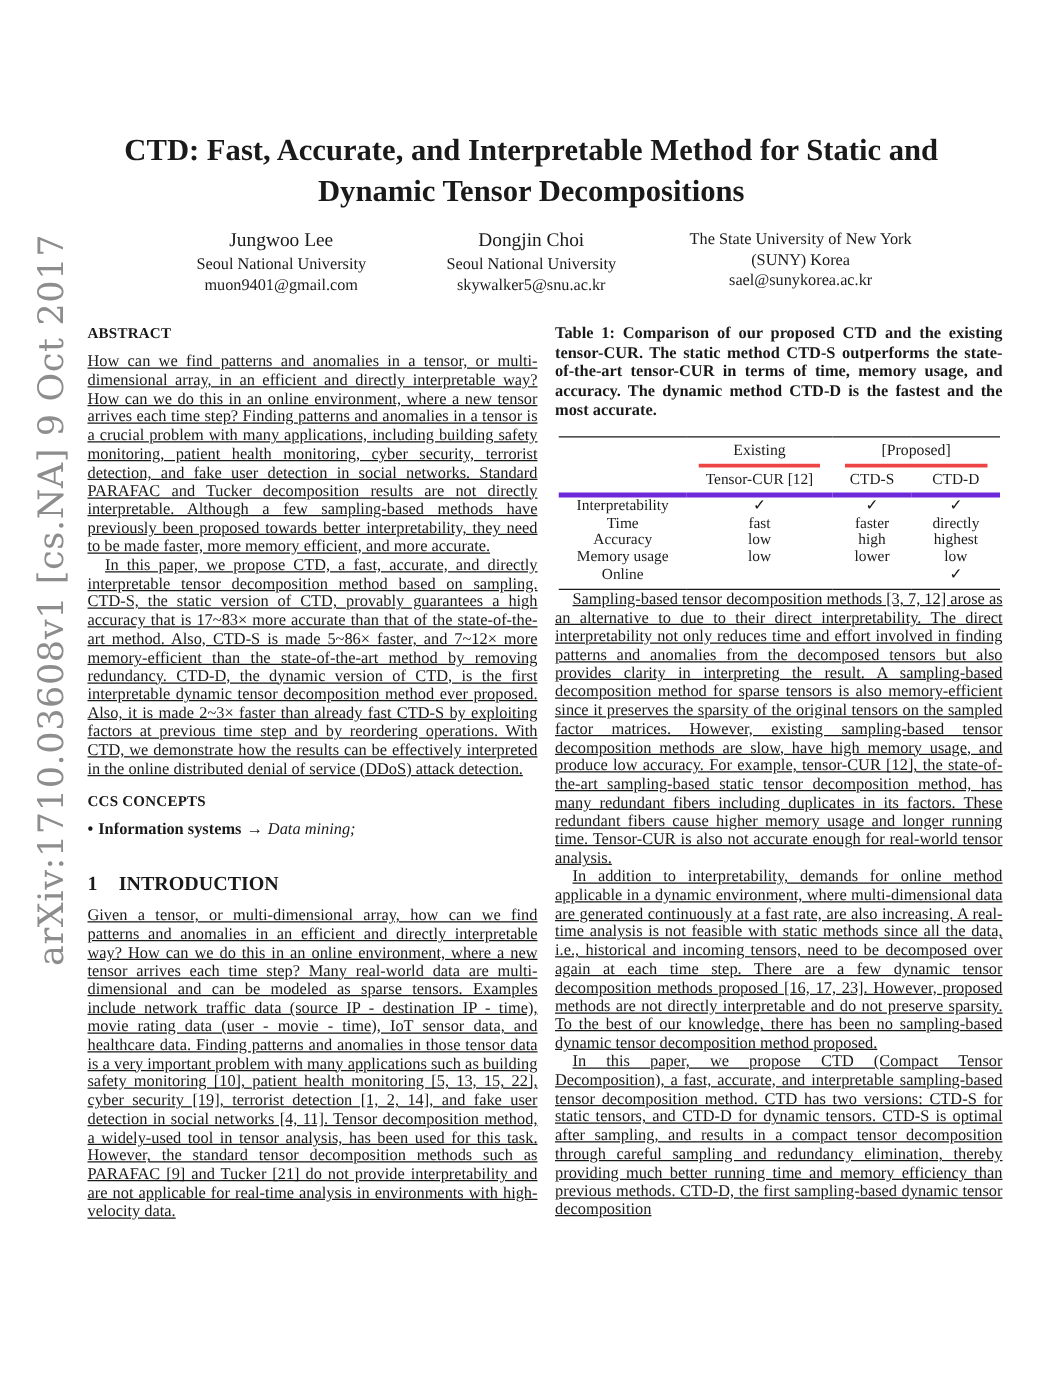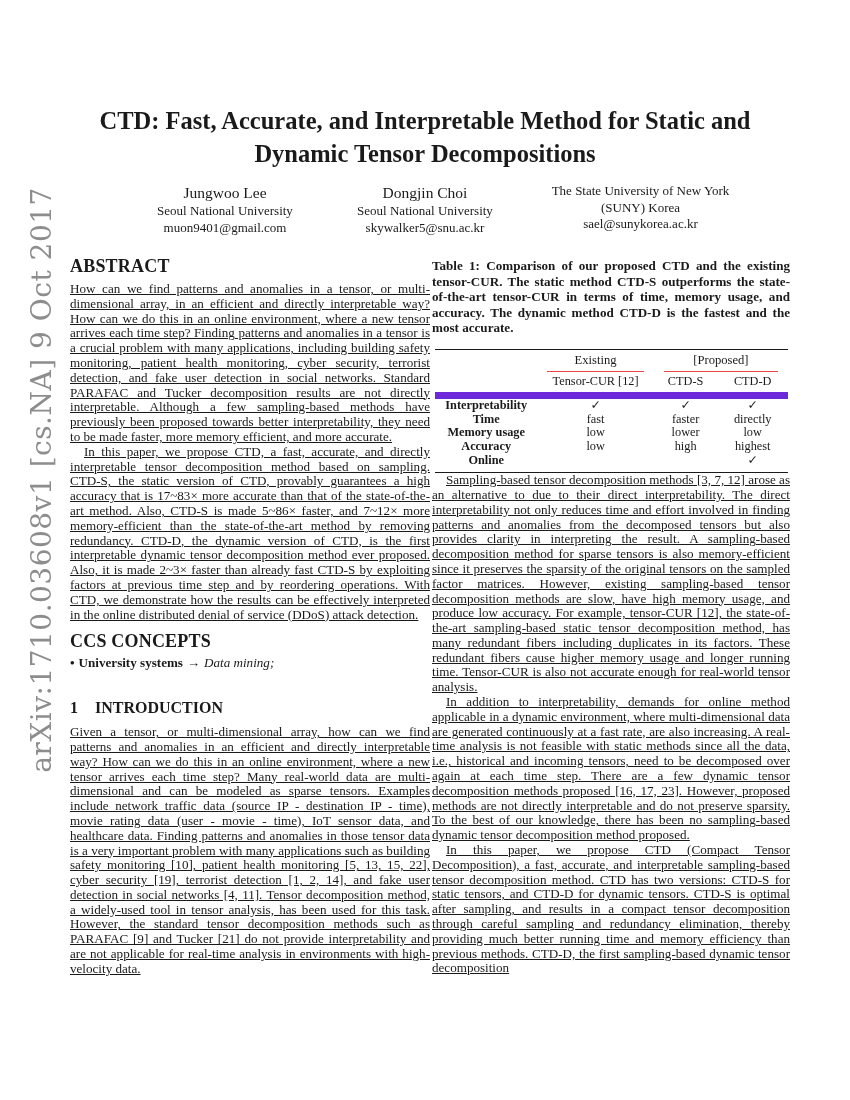--- a/index.html
+++ b/index.html
@@ -32,23 +32,23 @@
   }
   .author-col{position:absolute;top:183px;text-align:center;}
   .author-col .name{font-size:15.5px;line-height:20px;}
   .author-col .affl,.author-col .email{font-size:13px;line-height:16.5px;}
   .col{
     position:absolute;top:258px;width:360px;
     font-size:13.1px;line-height:14.8px;
     text-align:justify;
   }
   .col-left{left:70px;}
-  .col-right{left:432px;width:358px;}
+  .col-right{left:444px;width:358px;}
   .sec-head{
-    font-weight:bold;font-size:18px;line-height:17px;
+    font-weight:bold;font-size:12px;line-height:17px;
     text-align:left;letter-spacing:.2px;
   }
   .sec-head.abstract{margin-bottom:7px;}
   .sec-head.ccs{margin-top:11px;margin-bottom:6px;}
   .intro-head{
     font-weight:bold;font-size:16px;line-height:19px;
     margin-top:27px;margin-bottom:8px;text-align:left;
   }
   .intro-head .num{margin-right:17px;}
   p.para{margin:0;text-decoration:underline;}
@@ -64,25 +64,25 @@
     width:100%;
     border-collapse:collapse;
     border-top:1.5px solid #1a1a1a;
     border-bottom:1.5px solid #1a1a1a;
     font-size:12.3px;
   }
   table.cmp td,table.cmp th{
     padding:0;text-align:center;font-weight:normal;line-height:13.6px;
   }
   tr.grp th{padding-top:4px;font-size:12.6px;}
-  tr.grp th .cmid{display:block;border-bottom:1px solid #ef4444;padding-bottom:3px;margin:0 10px;}
-  tr.methods td{border-bottom:7px solid #6d28d9;padding:3px 0 4px 0;}
+  tr.grp th .cmid{display:block;border-bottom:3px solid #ef4444;padding-bottom:3px;margin:0 10px;}
+  tr.methods td{border-bottom:4px solid #6d28d9;padding:3px 0 4px 0;}
   tr.data:first-of-type td{padding-top:4px;}
   td.bold,th.bold{font-weight:bold;}
-  tr.data td.rowlabel{font-weight:bold;}
+  tr.data td.rowlabel{font-weight:normal;}
   tr.lastrow td{padding-bottom:5px;}
   .col-right p.body{margin:0;}
   .col-right .firstbody{margin-top:15px;}
 </style>
 </head>
 <body>
 
 <div class="watermark">arXiv:1710.03608v1  [cs.NA]  9 Oct 2017</div>
 
 <div class="title">
@@ -106,21 +106,21 @@
   <div class="email">sael@sunykorea.ac.kr</div>
 </div>
 
 <div class="col col-left">
   <div class="sec-head abstract">ABSTRACT</div>
   <p class="para">How can we find patterns and anomalies in a tensor, or multi-dimensional array, in an efficient and directly interpretable way? How can we do this in an online environment, where a new tensor arrives each time step? Finding patterns and anomalies in a tensor is a crucial problem with many applications, including building safety monitoring, patient health monitoring, cyber security, terrorist detection, and fake user detection in social networks. Standard PARAFAC and Tucker decomposition results are not directly interpretable. Although a few sampling-based methods have previously been proposed towards better interpretability, they need to be made faster, more memory efficient, and more accurate.</p>
   <p class="para indent">In this paper, we propose CTD, a fast, accurate, and directly interpretable tensor decomposition method based on sampling. CTD-S, the static version of CTD, provably guarantees a high accuracy that is 17~83× more accurate than that of the state-of-the-art method. Also, CTD-S is made 5~86× faster, and 7~12× more memory-efficient than the state-of-the-art method by removing redundancy. CTD-D, the dynamic version of CTD, is the first interpretable dynamic tensor decomposition method ever proposed. Also, it is made 2~3× faster than already fast CTD-S by exploiting factors at previous time step and by reordering operations. With CTD, we demonstrate how the results can be effectively interpreted in the online distributed denial of service (DDoS) attack detection.</p>
 
   <div class="sec-head ccs">CCS CONCEPTS</div>
   <div class="ccs-line">
-    <span class="bullet">•</span><span class="bold">University systems</span><span class="arrow">→</span><span class="italic">Data mining;</span>
+    <span class="bullet">•</span><span class="bold">Information systems</span><span class="arrow">→</span><span class="italic">Data mining;</span>
   </div>
 
   <div class="intro-head">
     <span class="num">1</span><span>INTRODUCTION</span>
   </div>
   <p class="para">Given a tensor, or multi-dimensional array, how can we find patterns and anomalies in an efficient and directly interpretable way? How can we do this in an online environment, where a new tensor arrives each time step? Many real-world data are multi-dimensional and can be modeled as sparse tensors. Examples include network traffic data (source IP - destination IP - time), movie rating data (user - movie - time), IoT sensor data, and healthcare data. Finding patterns and anomalies in those tensor data is a very important problem with many applications such as building safety monitoring [10], patient health monitoring [5, 13, 15, 22], cyber security [19], terrorist detection [1, 2, 14], and fake user detection in social networks [4, 11]. Tensor decomposition method, a widely-used tool in tensor analysis, has been used for this task. However, the standard tensor decomposition methods such as PARAFAC [9] and Tucker [21] do not provide interpretability and are not applicable for real-time analysis in environments with high-velocity data.</p>
 </div>
 
 <div class="col col-right">
   <p class="caption">Table 1: Comparison of our proposed CTD and the existing tensor-CUR. The static method CTD-S outperforms the state-of-the-art tensor-CUR in terms of time, memory usage, and accuracy. The dynamic method CTD-D is the fastest and the most accurate.</p>
@@ -149,30 +149,30 @@
         <td>✓</td>
         <td>✓</td>
       </tr>
       <tr class="data">
         <td class="rowlabel">Time</td>
         <td>fast</td>
         <td>faster</td>
         <td class="bold">directly</td>
       </tr>
       <tr class="data">
+        <td class="rowlabel">Accuracy</td>
+        <td>low</td>
+        <td>high</td>
+        <td class="bold">highest</td>
+      </tr>
+      <tr class="data">
         <td class="rowlabel">Memory usage</td>
         <td>low</td>
         <td class="bold">lower</td>
         <td>low</td>
-      </tr>
-      <tr class="data">
-        <td class="rowlabel">Accuracy</td>
-        <td>low</td>
-        <td>high</td>
-        <td class="bold">highest</td>
       </tr>
       <tr class="data lastrow">
         <td class="rowlabel">Online</td>
         <td></td>
         <td></td>
         <td>✓</td>
       </tr>
     </tbody>
       </table>
   </div>

